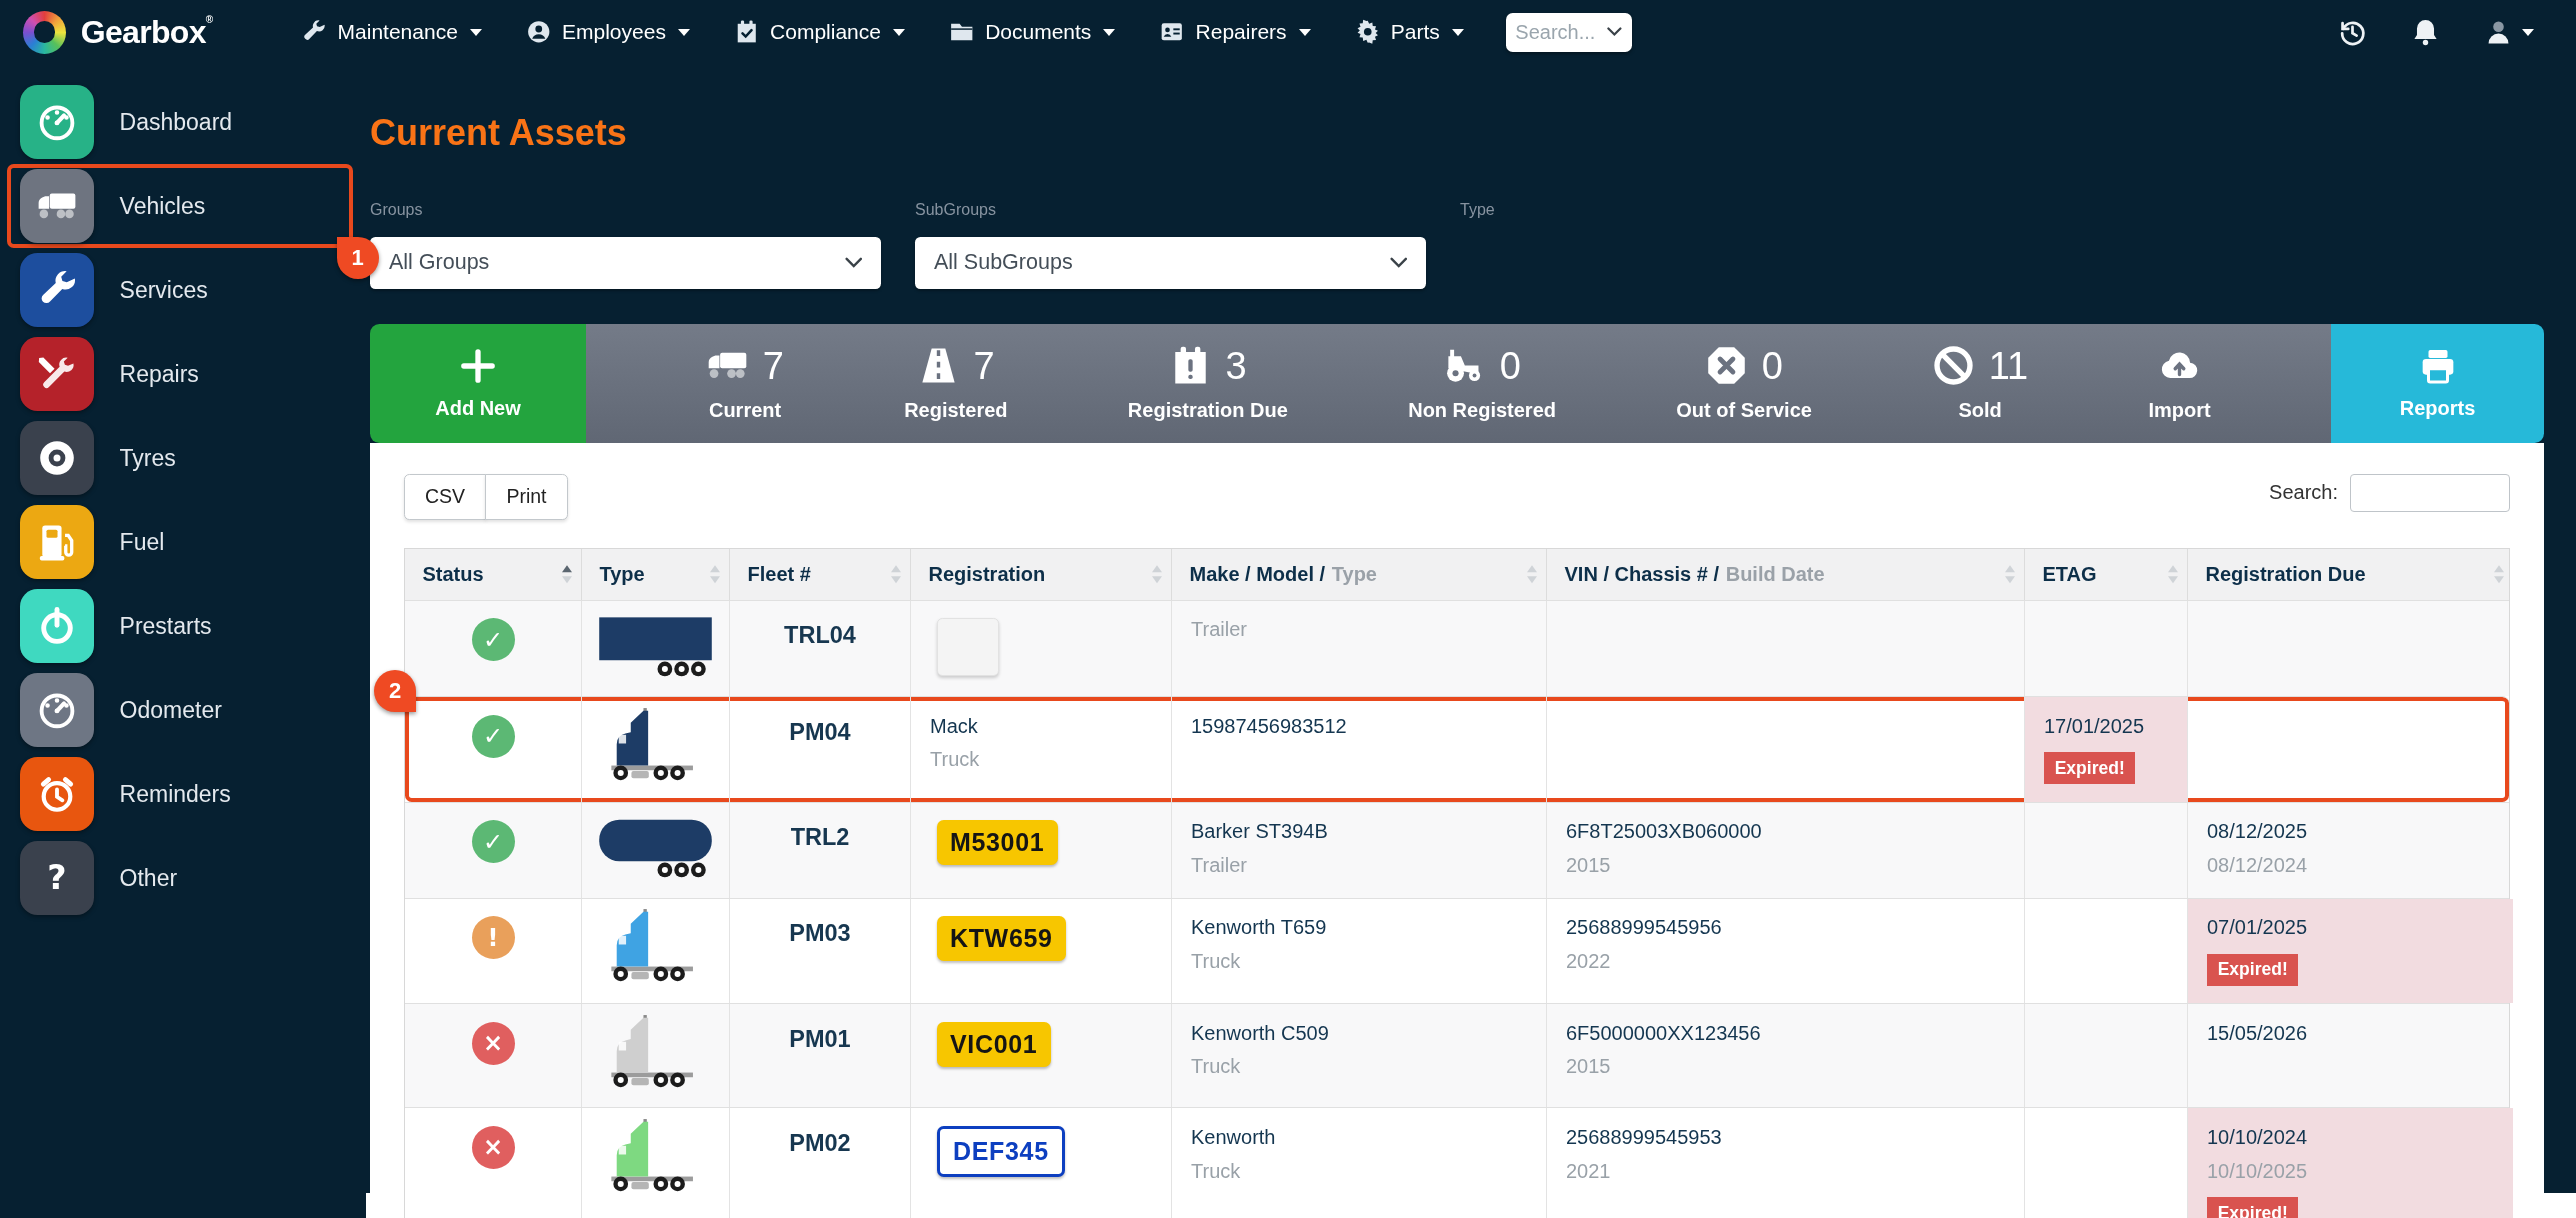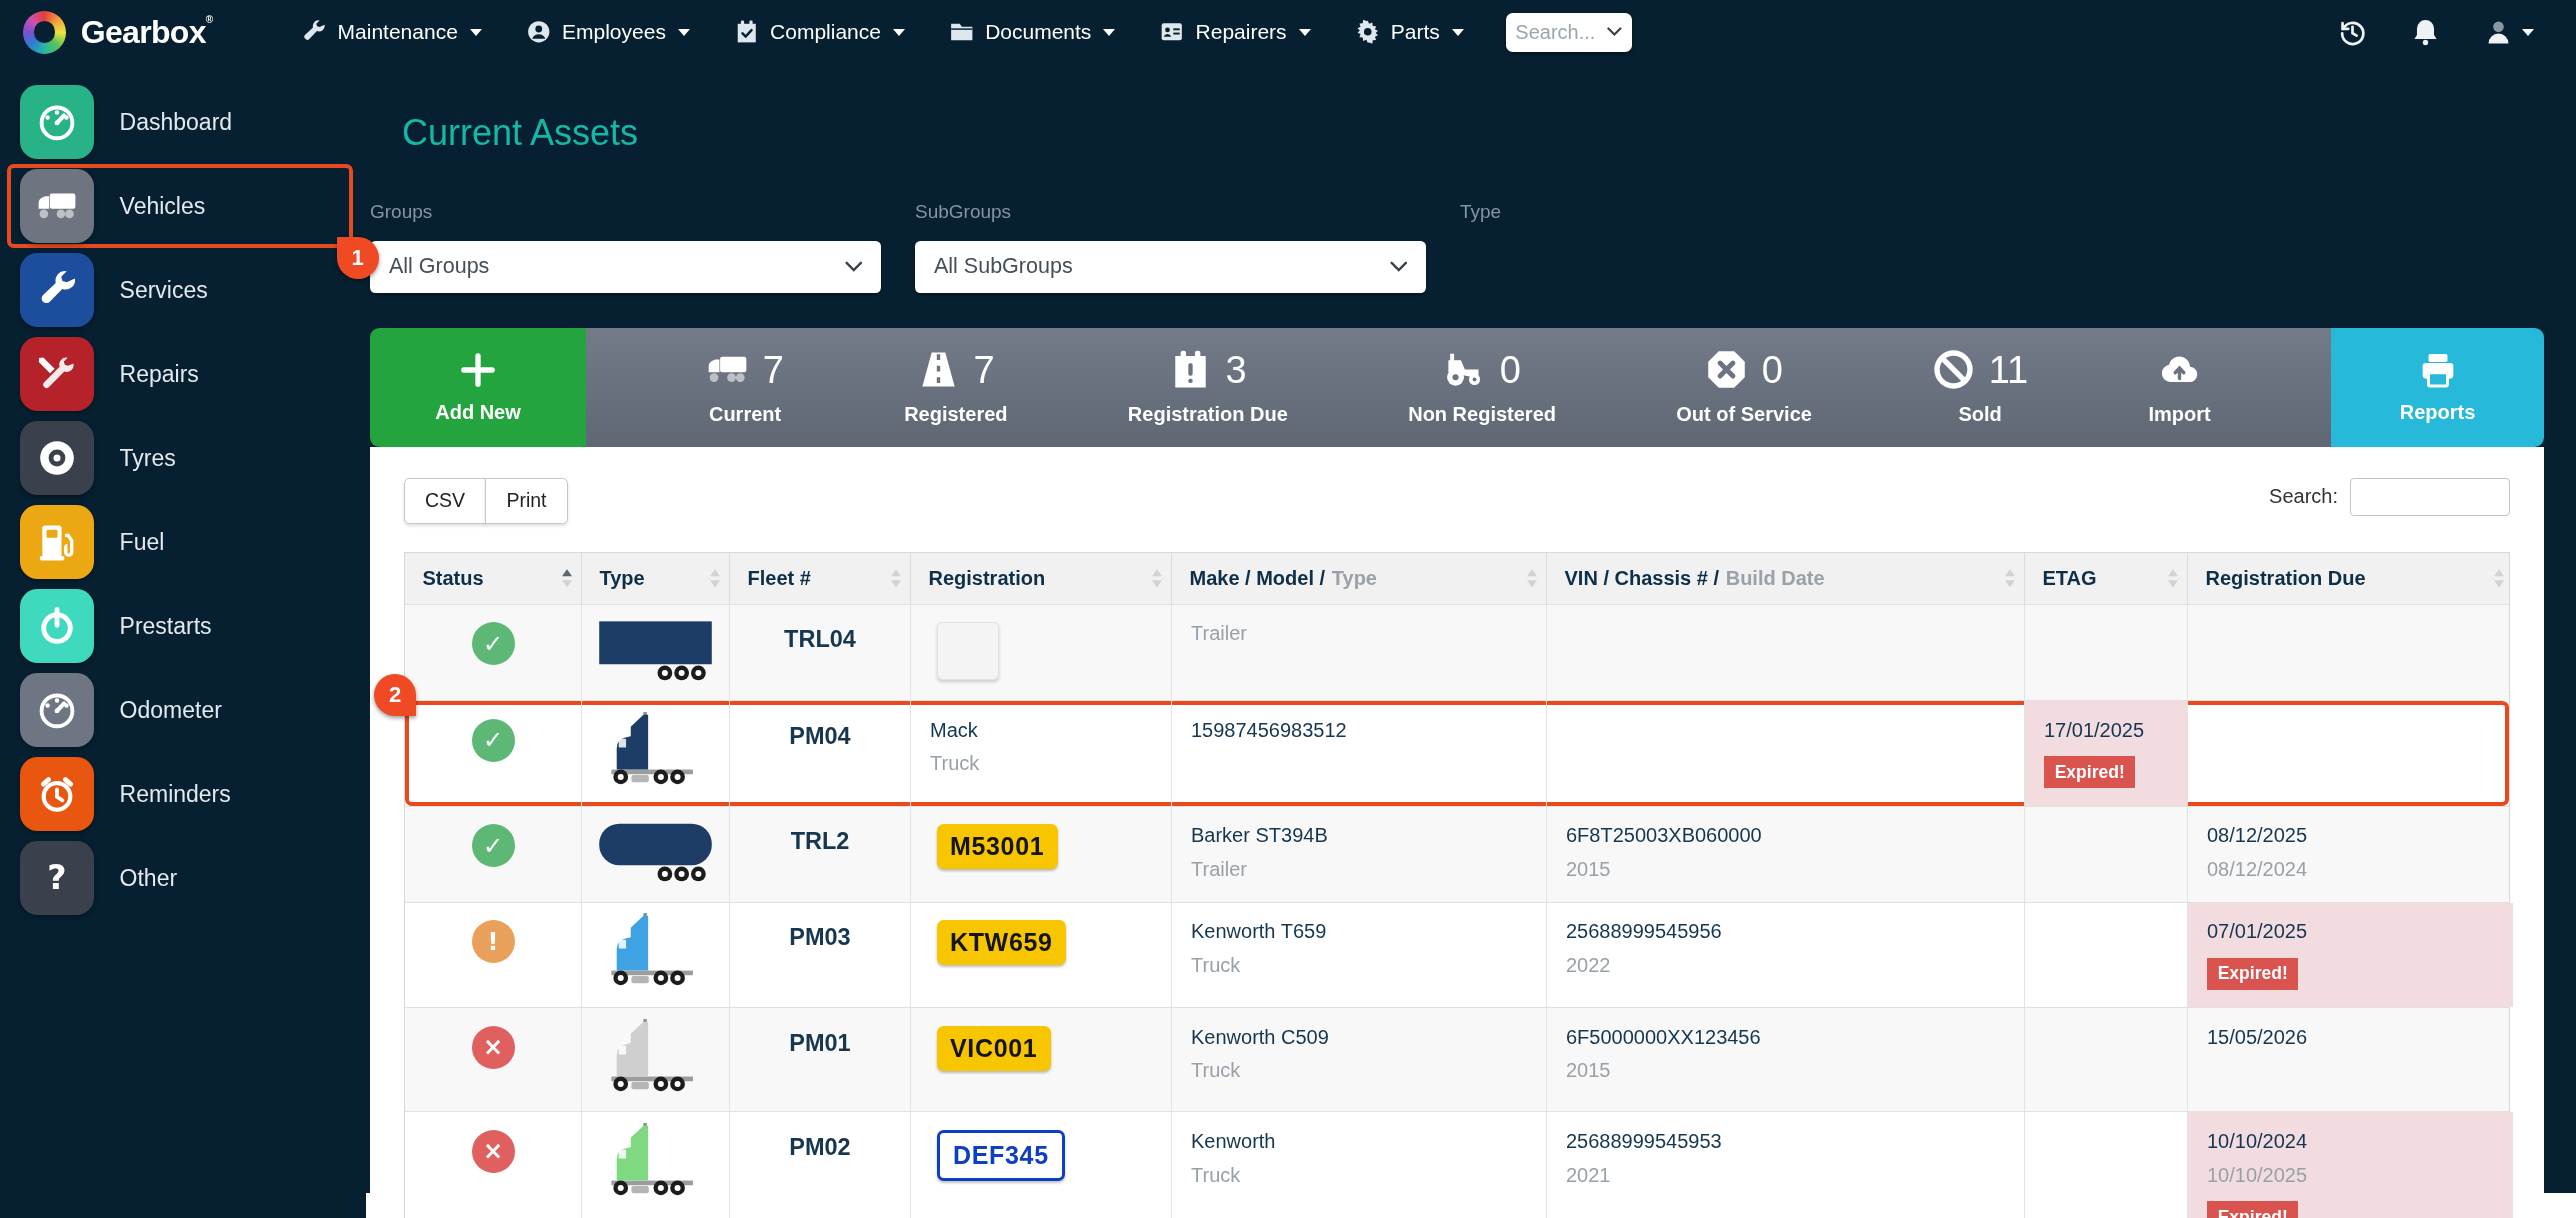--- a/index.html
+++ b/index.html
@@ -42,25 +42,25 @@
   .side-item.active { border-color:#e8491d; }
   .callout { position:absolute; width:42px; height:42px; background:#ef4a23; color:#fff;
     display:flex; align-items:center; justify-content:center; font-size:22px; font-weight:bold;
     box-shadow:0 2px 4.7px rgba(0,0,0,.4); z-index:40; }
   .callout-1 { border-radius:0 50% 50% 50%; right:-29.5px; bottom:-35px; }
   .callout-2 { border-radius:50% 50% 0 50%; left:-31px; top:-27px; }
 
   
   .main { position:absolute; left:366px; top:64px; right:0; bottom:0; background:#fff; }
   .content { background:#062031; height:1129px; padding:0 32px 0 4px; overflow:visible; }
-  .page-title { color:#14b8a6; font-size:36px; font-weight:400; padding-top:48px;margin-left:32px; }
+  .page-title { color:#f97316; font-size:36px; font-weight:700; padding-top:48px; }
 
   .filters { display:flex; gap:34px; margin-top:47px; }
   .filter-group { display:flex; flex-direction:column; gap:17.5px; }
-  .filter-label { color:#8793a0; font-size:19px; }
+  .filter-label { color:#8793a0; font-size:16px; }
   .select { width:511px; height:52px; background:#fff; border-radius:5.4px; display:flex;
     align-items:center; justify-content:space-between; padding:0 19px; cursor:pointer;
     box-shadow:0 1.3px 2.7px rgba(0,0,0,.3); }
   .select span { color:#444e58; font-size:21.5px; }
   .select svg { width:17.5px; height:11.4px; }
 
   
   .stats-bar { margin-top:35px; height:119px; display:flex; border-radius:9.4px; overflow:hidden; }
   .stat-addnew { width:216px; display:flex; flex-direction:column; align-items:center;
     justify-content:center; gap:10.7px; cursor:pointer; }

